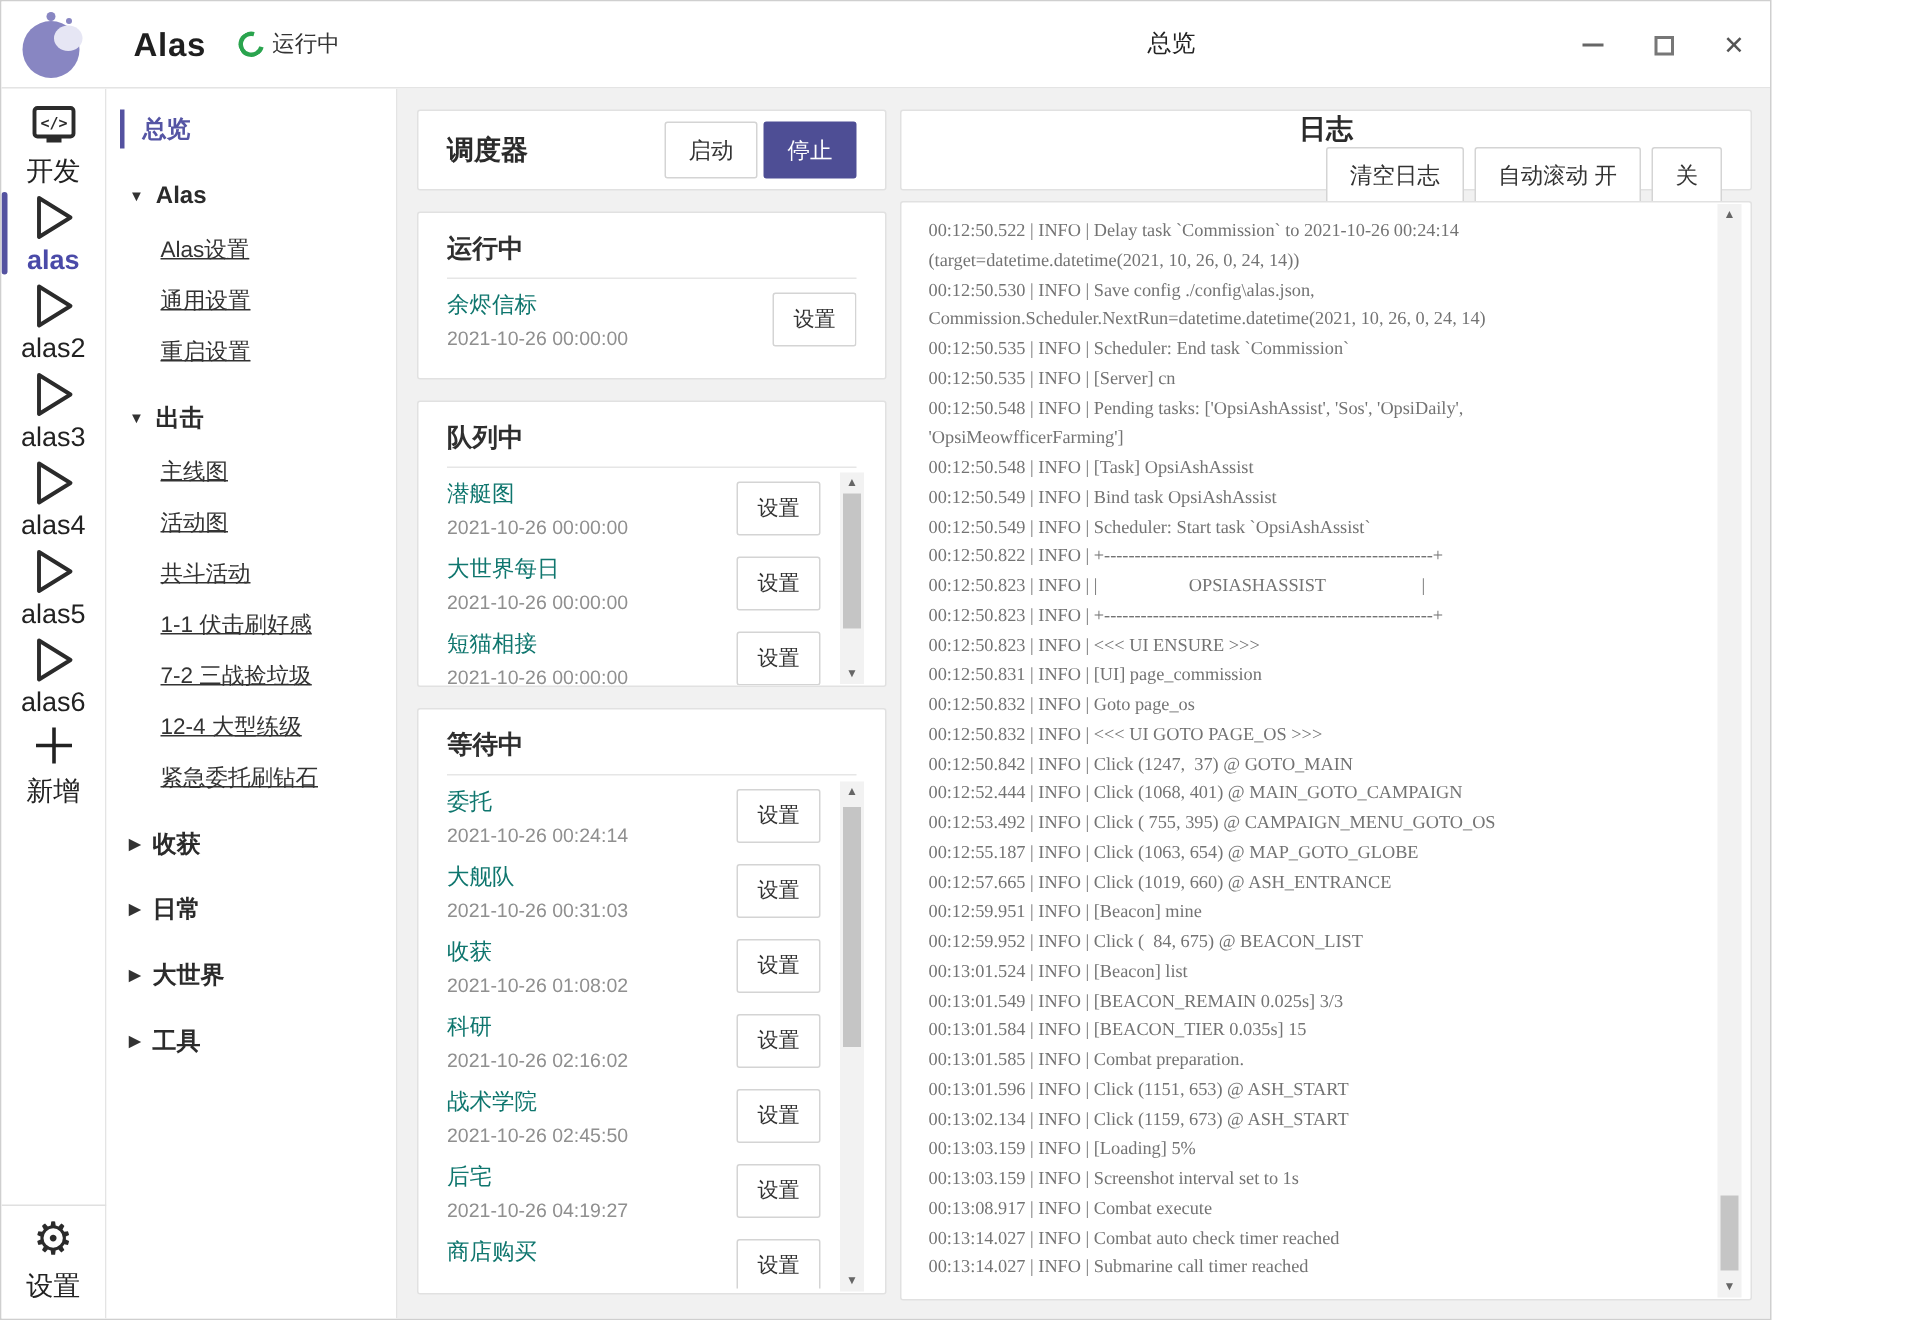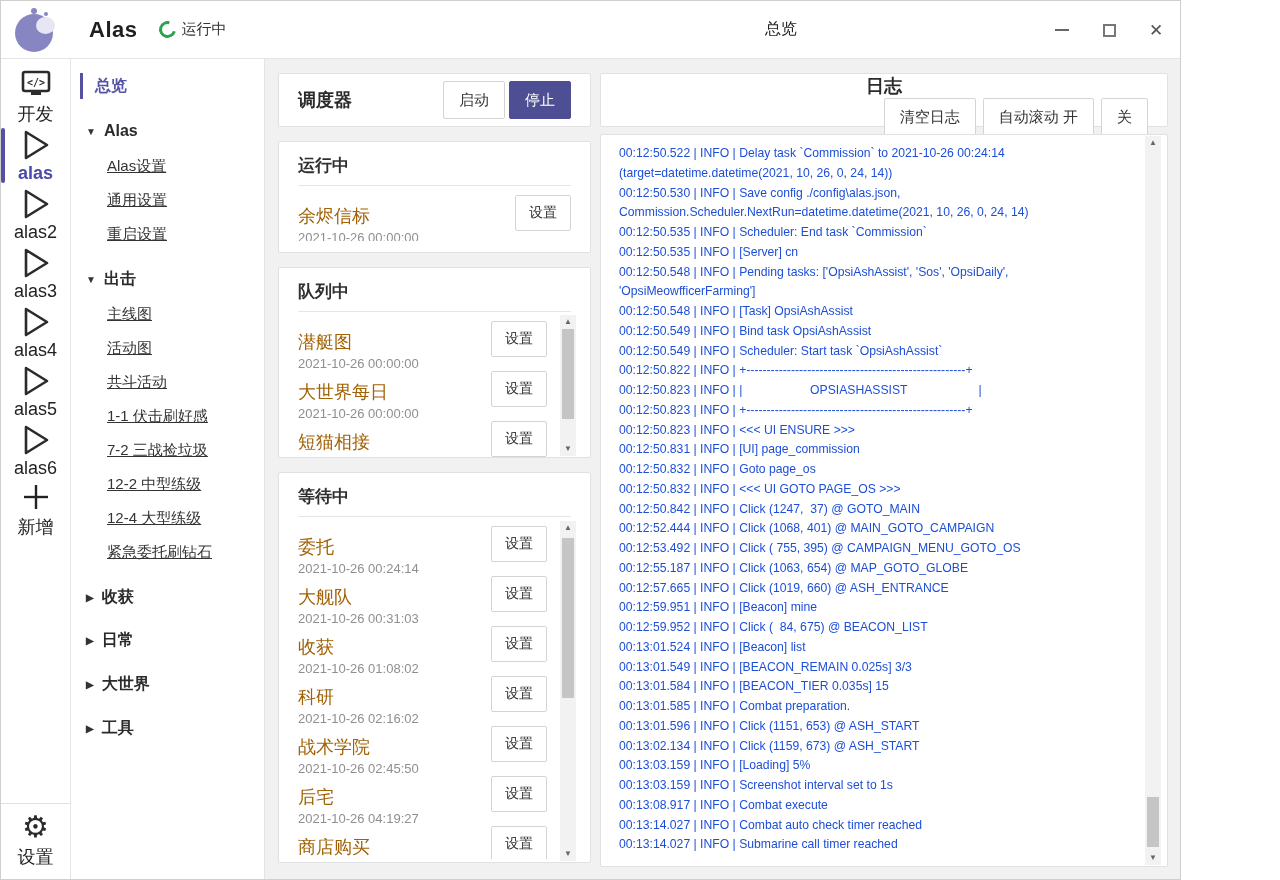--- a/index.html
+++ b/index.html
@@ -59,21 +59,21 @@
   .task-card { margin-top:14px; padding:12px 19px 0; overflow:hidden; position:relative; }
   .task-card-title { font-size:17px; font-weight:600; color:#2f2f2f; line-height:24px; padding-bottom:7px; border-bottom:1px solid #e6e6e6; }
   .card-running { height:112px; }
   .card-pending { height:191px; }
   .card-waiting { height:391px; }
   .task-list { margin-top:5px; overflow:hidden; }
   .card-pending .task-list { height:140px; }
   .card-waiting .task-list { height:337px; }
   .task-row { height:50px; display:flex; }
   .task-info { flex:1; min-width:0; }
-  .task-name { font-size:18px; color:#a16207; line-height:20px; margin-top:15px; }
+  .task-name { font-size:15px; color:#0f766e; line-height:20px; margin-top:3px; }
   .task-time { font-size:13px; color:#8f8f8f; line-height:16px; margin-top:4px; }
   .task-btn { width:56px; height:36px; margin-top:4px; margin-right:24px; padding:0; flex:0 0 auto; font-size:14px; }
   .card-running .task-btn { margin-right:0; }
 
   
   .sbar { position:absolute; width:16px; background:#f2f2f2; }
   .sbar .thumb { position:absolute; left:2px; width:12px; background:#c5c5c5; cursor:pointer; }
   .sbar .arr { position:absolute; left:0; width:16px; height:14px; font-size:8px; color:#666; text-align:center; line-height:14px; cursor:pointer; }
   .sbar .arr.down { bottom:0; }
   .sbar-pending { right:14px; top:47px; bottom:1px; }
@@ -81,21 +81,21 @@
   .sbar-waiting { right:14px; top:48px; bottom:1px; }
   .sbar-waiting .thumb { top:17px; height:160px; }
   .sbar-log { right:6px; top:1px; bottom:1px; }
   .sbar-log .thumb { top:661px; height:50px; }
 
   
   .logcol { flex:1; padding:14px 12px 0 5px; min-width:0; }
   .log-head { height:54px; display:flex; align-items:center; padding:0 19px;flex-direction:column; }
   .log-buttons { margin-left:auto; display:flex; gap:7px; }
   .log-body { margin-top:7px; height:733px; padding:9px 30px 0 18px; position:relative; overflow:hidden; }
-  .log-line { font-family:Liberation Sans, sans-serif; font-size:12.2px; line-height:19.75px; color:#1d4ed8; white-space:pre; }
+  .log-line { font-family:Liberation Serif, serif; font-size:12.2px; line-height:19.75px; color:#737373; white-space:pre; }
 
   svg.icon { display:block; }
 </style>
 </head>
 <body>
 
 <div class="window">
 
   <div class="titlebar">
     <div class="logo">
@@ -218,21 +218,20 @@
         <div class="nav-sub">重启设置</div>
         <div class="nav-group">
           <span class="tri">▼</span>
           <span>出击</span>
         </div>
         <div class="nav-sub">主线图</div>
         <div class="nav-sub">活动图</div>
         <div class="nav-sub">共斗活动</div>
         <div class="nav-sub">1-1 伏击刷好感</div>
         <div class="nav-sub">7-2 三战捡垃圾</div>
-        <div class="nav-sub">12-2 中型练级</div>
         <div class="nav-sub">12-4 大型练级</div>
         <div class="nav-sub">紧急委托刷钻石</div>
         <div class="nav-group">
           <span class="tri">▶</span>
           <span>收获</span>
         </div>
         <div class="nav-group gap">
           <span class="tri">▶</span>
           <span>日常</span>
         </div>

